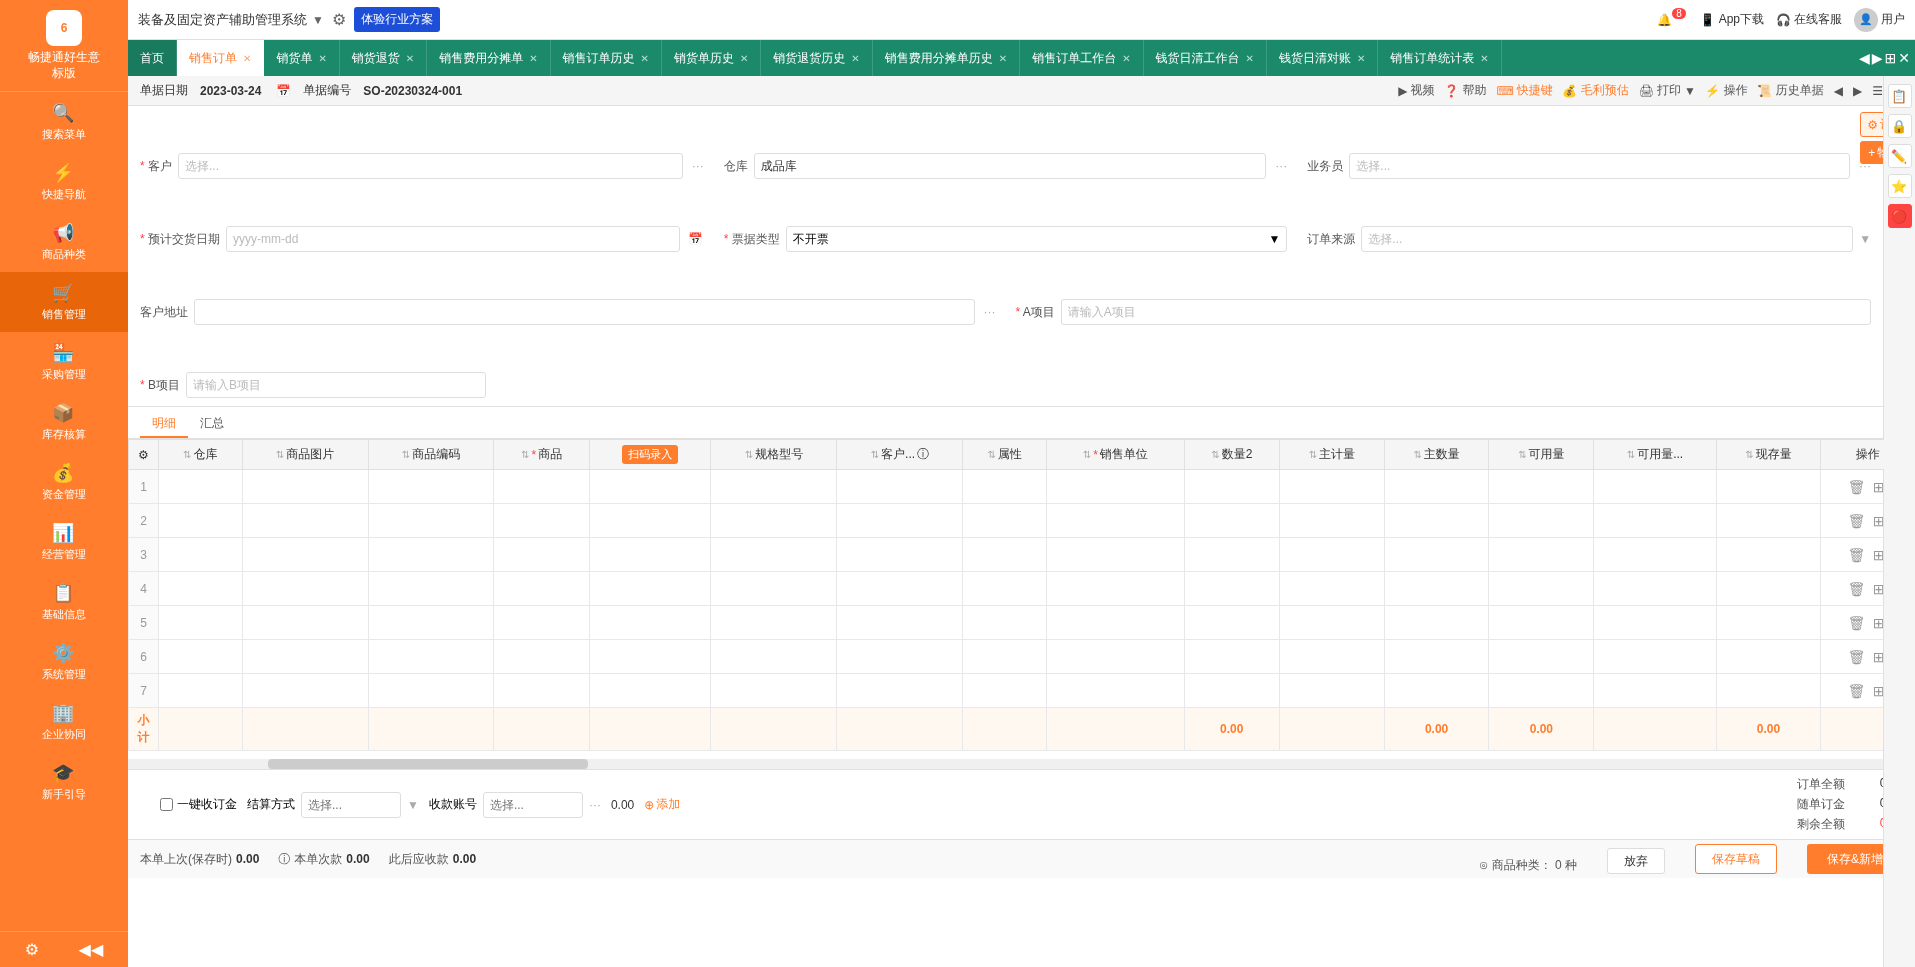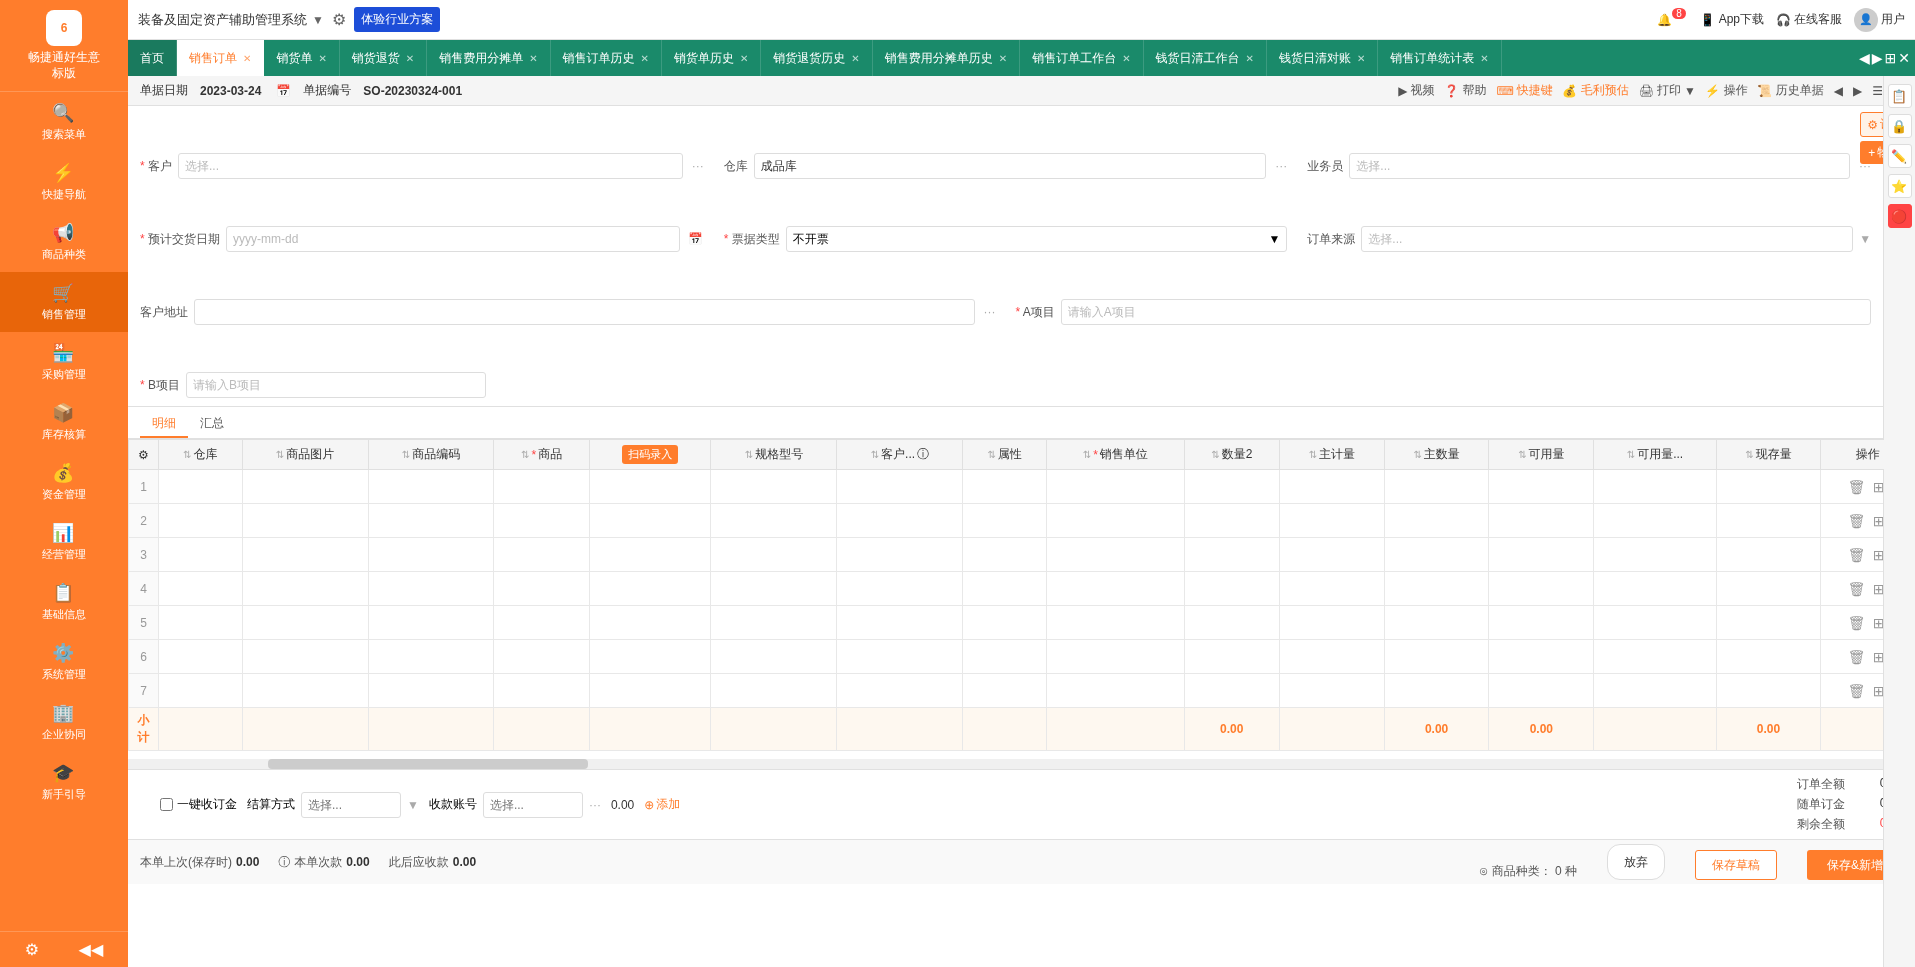--- a/index.html
+++ b/index.html
@@ -247,21 +247,21 @@
       flex-shrink: 0;
       background: #f9f9f9;
     }
     .summary-left { display: flex; align-items: center; gap: 19px; flex: 1; }
     .summary-item { display: flex; align-items: center; gap: 4px; color: #555; font-size: 12px; }
     .summary-item .val { color: #333; font-weight: bold; }
     .summary-right { display: flex; align-items: flex-end; gap: 30px; }
     .order-line { display: flex; gap: 8px; color: #555; font-size: 12px; }
     .order-line .val { color: #333; min-width: 50px; text-align: right; }
     .order-line .val.red { color: #ff4444; }
-    .btn-discard { height: 36px; padding: 0 16px; border: 1px solid #ddd; background: #fff; border-radius: 13px; cursor: pointer; color: #333; font-size: 12px; }
+    .btn-discard { height: 26px; padding: 0 16px; border: 1px solid #ddd; background: #fff; border-radius: 3px; cursor: pointer; color: #333; font-size: 12px; }
     .btn-save-draft { height: 30px; padding: 0 16px; border: 1px solid #ff7d2c; background: #fff; border-radius: 3px; cursor: pointer; color: #ff7d2c; font-size: 12px; }
     .btn-save-new { height: 30px; padding: 0 20px; background: #ff7d2c; border: none; border-radius: 3px; cursor: pointer; color: #fff; font-size: 12px; }
     .goods-count { color: #555; font-size: 12px; }
 
     .action-icons { display: flex; gap: 4px; justify-content: center; }
     .icon-btn { width: 18px; height: 18px; display: flex; align-items: center; justify-content: center; color: #999; cursor: pointer; font-size: 14px; }
 
     
     .cal-icon { color: #aaa; cursor: pointer; margin-left: 3px; }
   </style>

